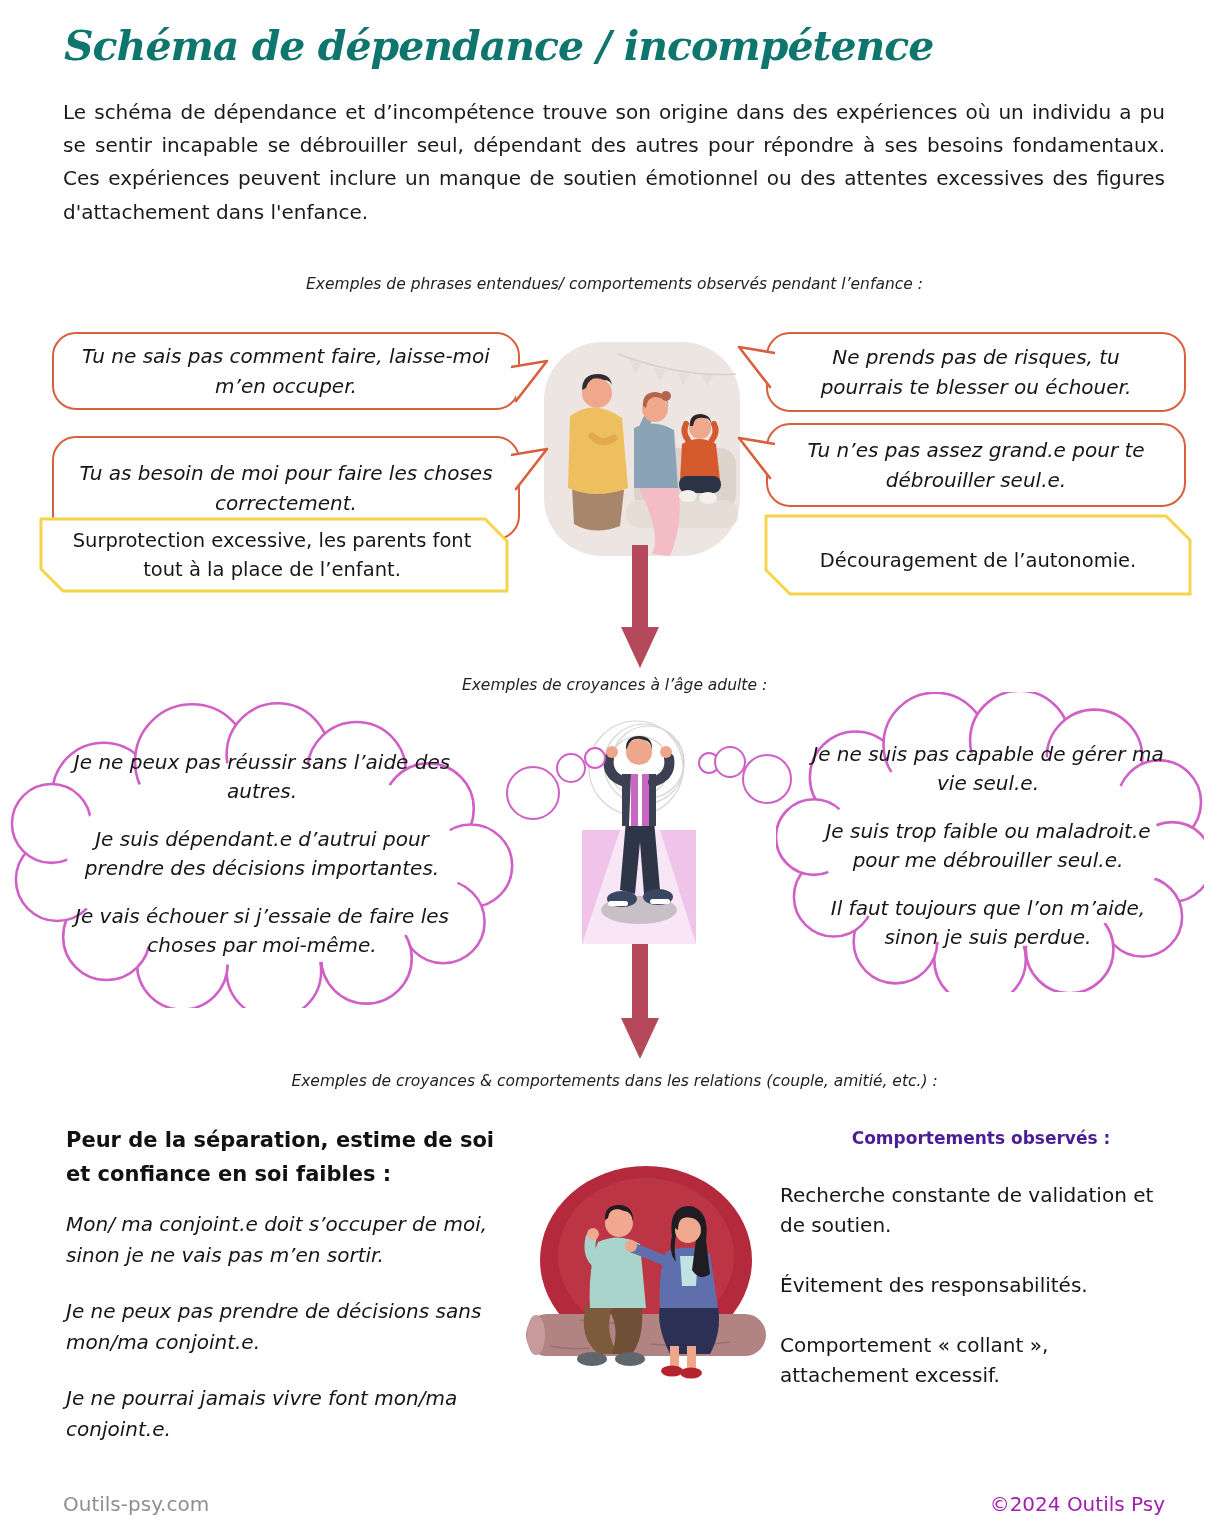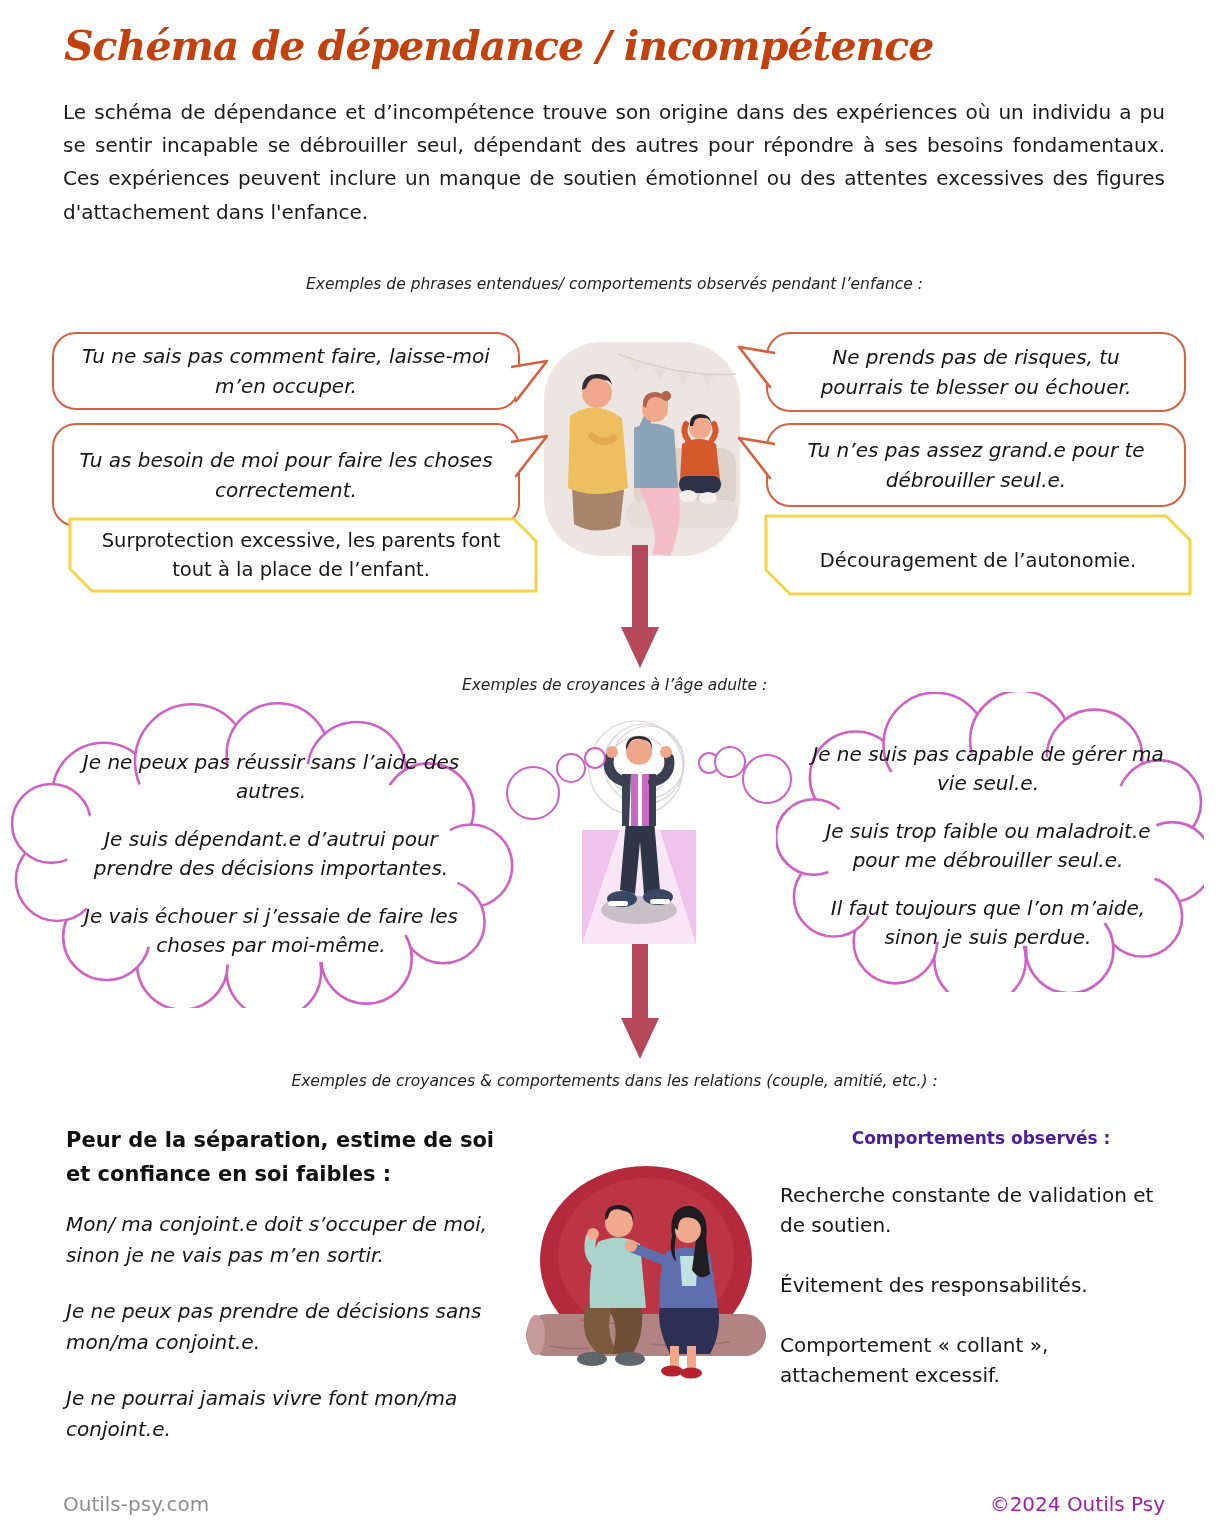--- a/index.html
+++ b/index.html
@@ -4,21 +4,21 @@
 <style>
   html,body{margin:0;padding:0;background:#ffffff;}
   .page{
     position:relative; width:1229px; height:1536px; background:#ffffff;
     font-family:"DejaVu Sans","Liberation Sans",sans-serif; color:#161616;
     overflow:hidden;
   }
   .title{
     position:absolute; left:64px; top:22px; margin:0;
     font-family:"DejaVu Serif","Liberation Serif",serif;
-    font-style:italic; font-weight:700; font-size:41px; letter-spacing:-1px; color:#c2410c;
+    font-style:italic; font-weight:700; font-size:41px; letter-spacing:-1px; color:#0f766e;
   }
   .intro{
     position:absolute; left:63px; top:96px; width:1102px; margin:0;
     font-size:20px; line-height:1.66; text-align:justify; color:#1a1a1a;
   }
   .sec-heading{
     position:absolute; left:0; width:100%; text-align:center;
     font-style:italic; font-size:15.5px; color:#1f1f1f;
   }
   #h-childhood{top:275px;}
@@ -30,33 +30,33 @@
     position:absolute; box-sizing:border-box; background:#fff;
     border:2.6px solid #d9603e; border-radius:24px;
     display:flex; align-items:center; justify-content:center;
     text-align:center; font-style:italic; font-size:20px; line-height:1.5;
     padding:14px 20px; z-index:2;
   }
   .bubble .tail{position:absolute;}
   .tail-right{right:-31px;}
   .tail-left{left:-31px; transform:scaleX(-1);}
   #bubble-l1{left:52px; top:332px; width:468px; height:78px;}
-  #bubble-l2{left:52px; top:423px; width:468px; height:104px;justify-content:center;}
+  #bubble-l2{left:52px; top:436px; width:468px; height:104px;justify-content:center;}
   #bubble-r1{left:766px; top:332px; width:420px; height:80px;}
   #bubble-r2{left:766px; top:423px; width:420px; height:84px;}
 
   
   .note{
     position:absolute; box-sizing:border-box; z-index:2;
     display:flex; align-items:center; justify-content:center;
     text-align:center; font-size:19.5px; line-height:1.5; padding:6px 14px;
   }
   .note svg.note-bg{position:absolute; left:0; top:0; z-index:0;}
   .note span{position:relative; z-index:1;}
-  #note-l{left:68px; top:517px; width:466px; height:76px;}
+  #note-l{left:39px; top:517px; width:466px; height:76px;}
   #note-r{left:764px; top:514px; width:428px; height:94px;}
 
   
   .down-arrow{position:absolute; z-index:1;}
   #arrow1{left:620px; top:545px;}
   #arrow2{left:620px; top:944px;}
 
   
   .illu{position:absolute; z-index:1;}
   #illu-family{left:542px; top:336px;}
@@ -65,21 +65,21 @@
 
   
   .cloud-svg{position:absolute; z-index:1;}
   #cloud-left-svg{left:10px; top:698px;}
   #cloud-right-svg{left:776px; top:692px;}
   .cloud-text{
     position:absolute; z-index:3; text-align:center;
     font-style:italic; font-size:20px; line-height:1.45;
   }
   .cloud-text p{margin:0 0 19px 0;}
-  #cloud-left-text{left:75px; top:748px; width:392px;}
+  #cloud-left-text{left:66px; top:748px; width:392px;}
   #cloud-right-text{left:802px; top:740px; width:372px;}
   .tc{
     position:absolute; z-index:2; background:#fff;
     border:2.5px solid #d05fc6; border-radius:50%; box-sizing:border-box;
   }
 
   
   .rel-left{position:absolute; left:66px; top:1124px; width:432px; z-index:2;}
   .rel-left h3{margin:0 0 18px 0; font-size:21px; line-height:1.6; font-weight:700; color:#111;}
   .rel-left p{margin:0 0 25px 0; font-style:italic; font-size:20px; line-height:1.55;}

